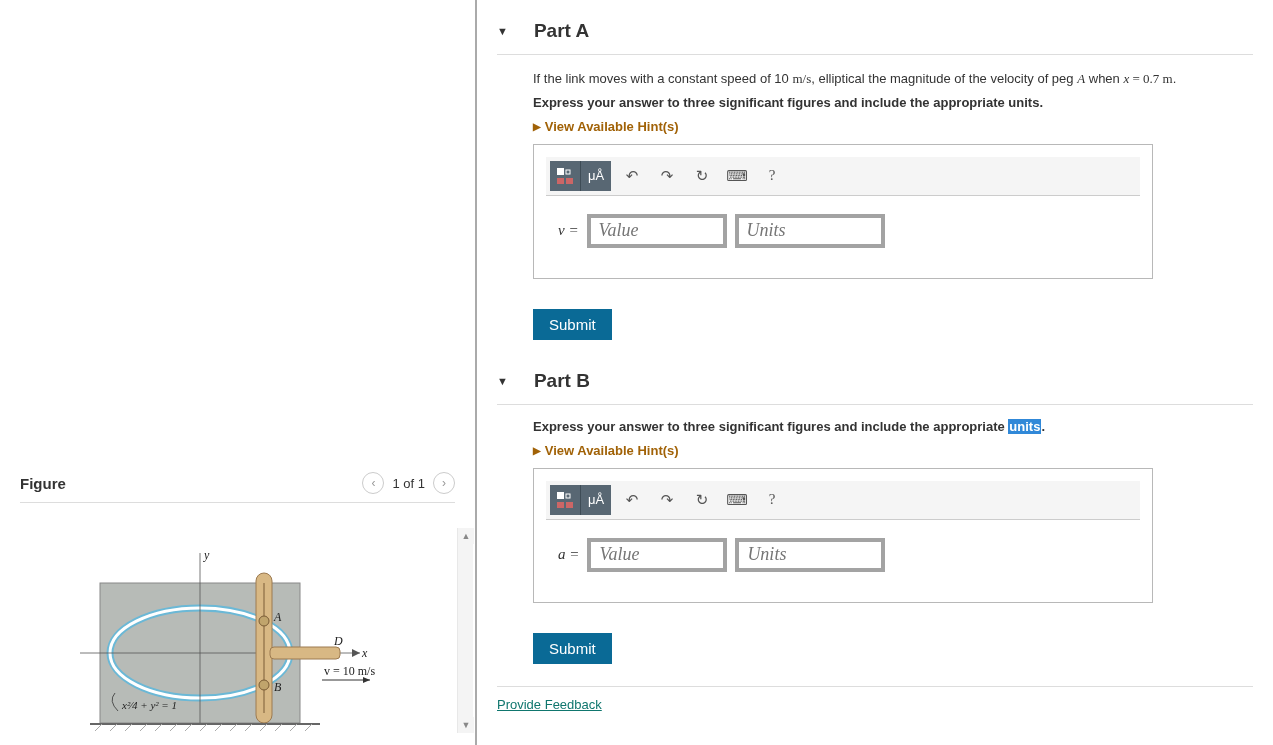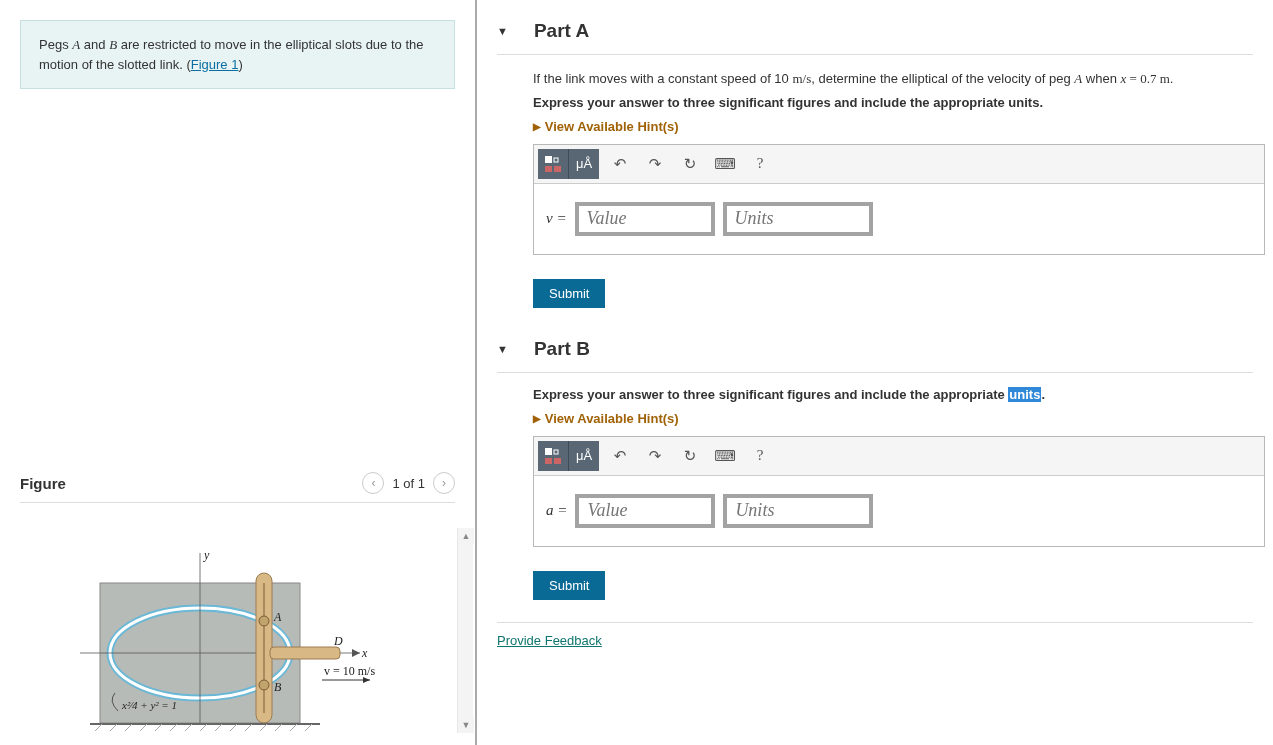--- a/index.html
+++ b/index.html
@@ -23,49 +23,46 @@
 
   .part-header { display: flex; align-items: center; gap: 10px; padding: 10px 0; }
   .part-title { font-weight: bold; font-size: 19px; padding-left: 16px; }
   .caret { font-size: 11px; }
   .divider { border-top: 1px solid #ddd; margin-top: 2px; margin-bottom: 4px; }
   .part-body { padding: 10px 0 20px 36px; }
   .question-text { line-height: 1.5; margin-bottom: 6px; }
   .bold-instruction { font-weight: bold; margin-bottom: 8px; }
   .hints-link { color: #a16207; font-weight: bold; font-size: 13px; display: inline-flex; align-items: center; gap: 4px; margin-bottom: 10px; cursor: pointer; }
   .hints-link::before { content: '▶'; font-size: 10px; }
-  .answer-box { border: 1px solid #b8b8b8; padding: 0; width: 732px; }
+  .answer-box { border: 1px solid #b8b8b8; padding: 12px; width: 620px; }
   .toolbar { display: flex; align-items: center; gap: 3px; background: #f5f5f5; border-bottom: 1px solid #ccc; padding: 4px; }
   .tool-grp { display:flex; background:#586773; border-radius:2px;}
   .tool-btn { width: 30px; height: 30px; display: flex; align-items: center; justify-content: center; font-size: 13px; color: #fff; cursor: pointer; }
   .tool-btn-dark { background: #586773; color:#fff; }
   .tool-btn-light { background: transparent; color: #555; width:28px; height:28px; margin-left:4px; cursor:pointer; display:flex;align-items:center;justify-content:center; font-size:15px;}
   .tool-sep{width:1px;background:#3e4c56;}
   .answer-row { display: flex; align-items: center; padding: 18px 12px; gap: 8px; }
   .var-label { font-style: italic; font-family: 'Times New Roman', serif; font-size: 15px; }
   .value-input, .units-input { border: 4px solid #a3a3a3; height: 34px; padding: 0 8px; font-size: 18px; font-style: italic; font-family: 'Times New Roman', serif; color: #999; }
   .value-input { width: 140px; }
   .units-input { width: 150px; }
-  .submit-btn { background: #0a6a96; color: #fff; border: none; padding: 7px 16px; font-size: 13px; margin-top: 24px; cursor: pointer; }
+  .submit-btn { background: #0a6a96; color: #fff; border: none; padding: 7px 16px; font-size: 15px; margin-top: 30px; cursor: pointer; }
   .feedback-link { color: #0f766e; text-decoration: underline; font-size: 13px; cursor: pointer; padding-top:6px; display:inline-block;}
   .highlight-units { background: #3088d8; color: #fff; padding: 0 1px; }
   .math-ser { font-family: 'Times New Roman', serif; }
 
   
   .fig-label { font-style: italic; font-family: 'Times New Roman', serif; font-size: 12px; fill: #222; }
 </style>
 </head>
 <body>
 
 <div class="container">
 
   <div class="left-col">
-    <div class="problem-statement">
-      <span>Pegs </span><span class="math-it">A</span><span> and </span><span class="math-it">B</span><span> are restricted to move in the elliptical slots due to the motion of the slotted link. (</span><a class="figure-link">Figure 1</a><span>)</span>
-    </div>
 
     <div class="figure-panel">
       <div class="figure-header">
         <div class="figure-title">Figure</div>
         <div class="figure-nav">
           <div class="nav-btn">‹</div>
           <span>1 of 1</span>
           <div class="nav-btn">›</div>
         </div>
       </div>
@@ -134,21 +131,21 @@
 
   <div class="right-col">
     
     <div class="part-header">
       <span class="caret">▼</span>
       <span class="part-title">Part A</span>
     </div>
     <div class="divider"></div>
     <div class="part-body">
       <div class="question-text">
-        <span>If the link moves with a constant speed of 10 </span><span class="math-ser">m/s</span><span>, determine the elliptical of the velocity of peg </span><span class="math-it">A</span><span> when </span><span class="math-it">x</span><span class="math-ser"> = 0.7 </span><span class="math-ser">m</span><span>.</span>
+        <span>If the link moves with a constant speed of 10 </span><span class="math-ser">m/s</span><span>, elliptical the magnitude of the velocity of peg </span><span class="math-it">A</span><span> when </span><span class="math-it">x</span><span class="math-ser"> = 0.7 </span><span class="math-ser">m</span><span>.</span>
       </div>
       <div class="bold-instruction">Express your answer to three significant figures and include the appropriate units.</div>
       <div class="hints-link">View Available Hint(s)</div>
       <div class="answer-box">
         <div class="toolbar">
           <div class="tool-grp">
             <div class="tool-btn tool-btn-dark">
               <svg width="18" height="18">
                   <rect x="1" y="1" width="7" height="7" fill="#fff"></rect>
                   <rect x="10" y="3" width="4" height="4" fill="none" stroke="#fff"></rect>

